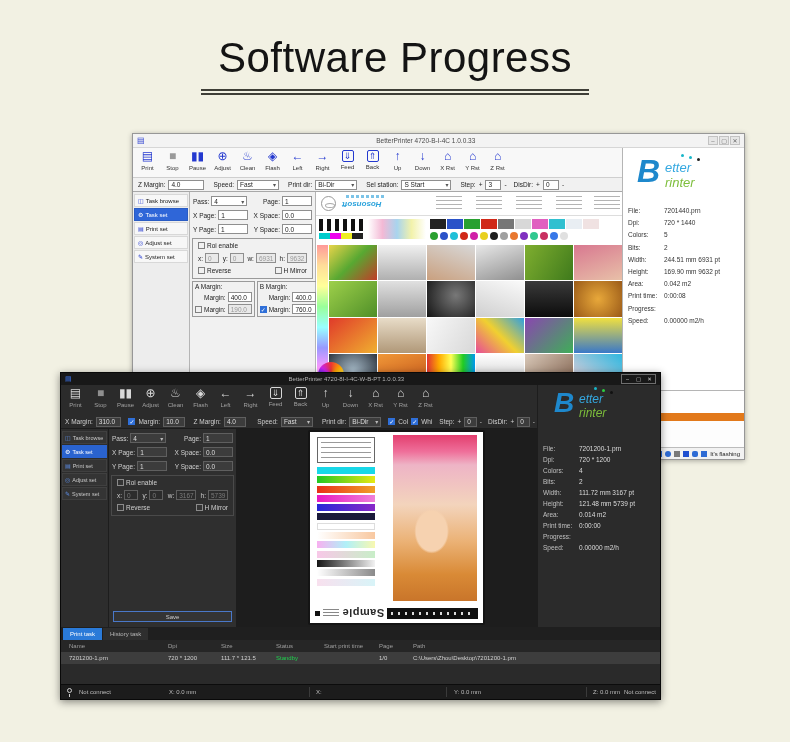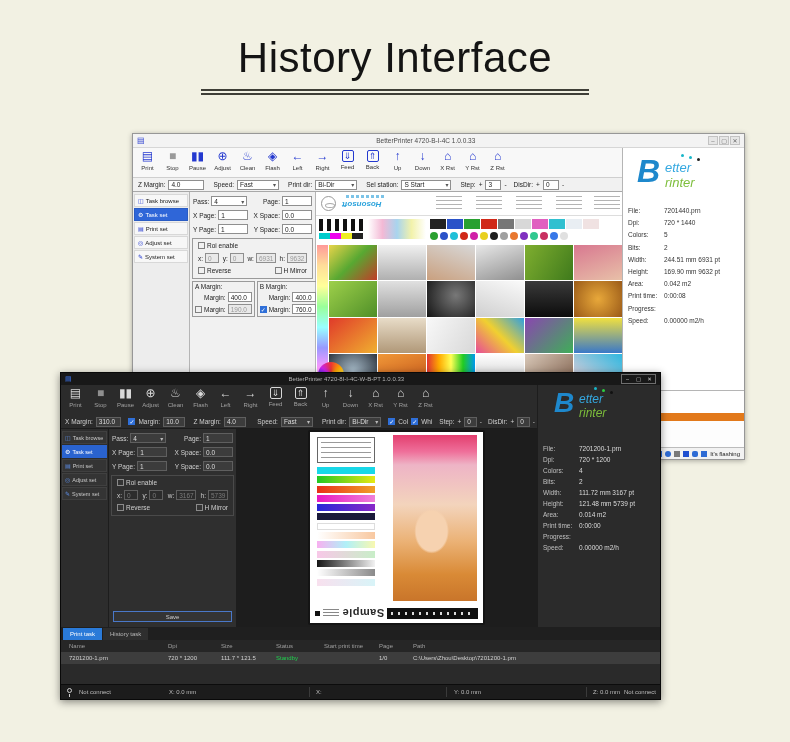--- a/index.html
+++ b/index.html
@@ -252,21 +252,21 @@
   .sb-item { position:absolute; top:4px; white-space:nowrap; }
   .sb-sep { position:absolute; top:2px; width:1px; height:10px; background:#3a3a3a; }
   .bulb { position:absolute; left:6px; top:3px; width:5px; height:5px; border:1px solid #cfcfcf;
     border-radius:50%; }
   .bulb::after { content:""; position:absolute; left:1px; top:5px; width:1px; height:3px; background:#cfcfcf; }
 </style>
 </head>
 <body>
 
 <div class="stage">
-  <div class="main-title">History Interface</div>
+  <div class="main-title">Software Progress</div>
   <div class="title-rule"></div>
 
   <section class="win win-top">
     <header class="titlebar">
       <span class="appico">▤</span>
       <span class="wtitle">BetterPrinter 4720-B-I-4C 1.0.0.33</span>
       <span class="ctl">–</span>
       <span class="ctl">▢</span>
       <span class="ctl">✕</span>
     </header>

